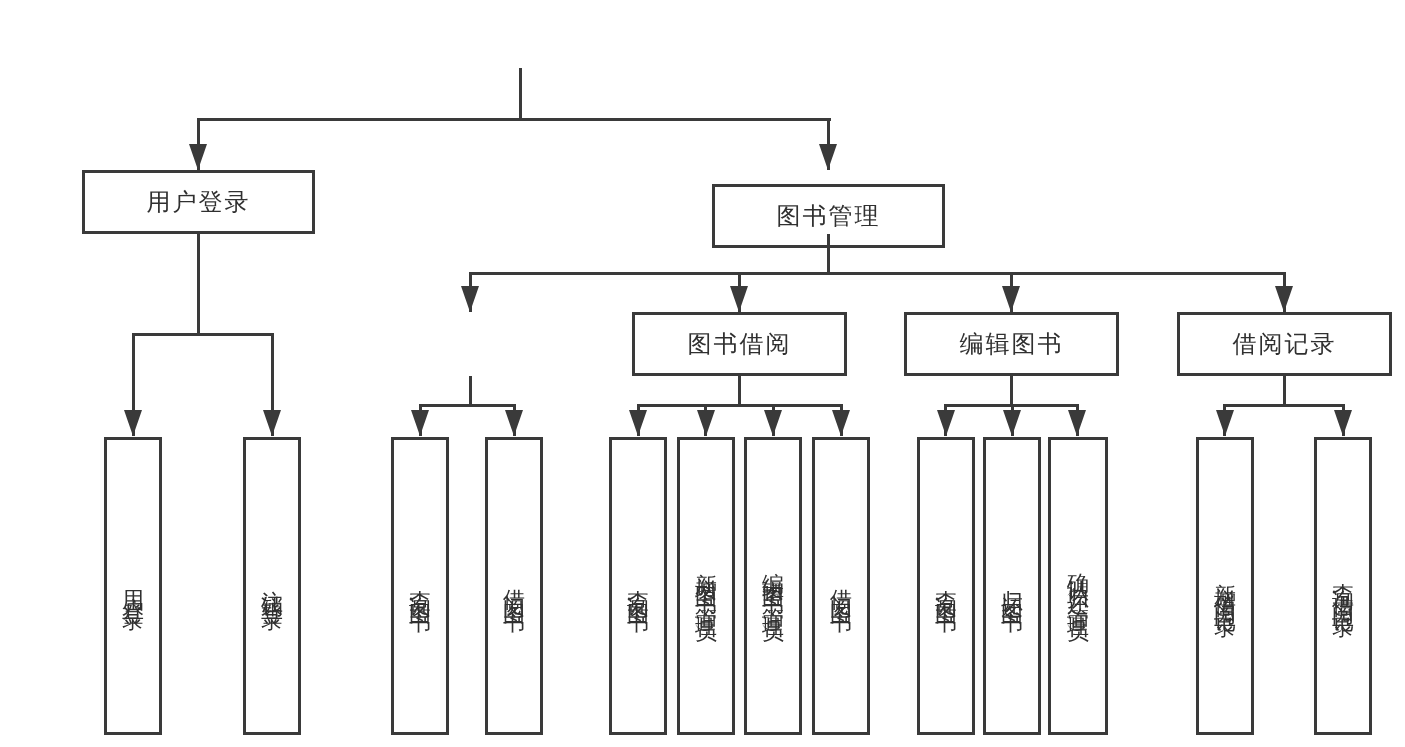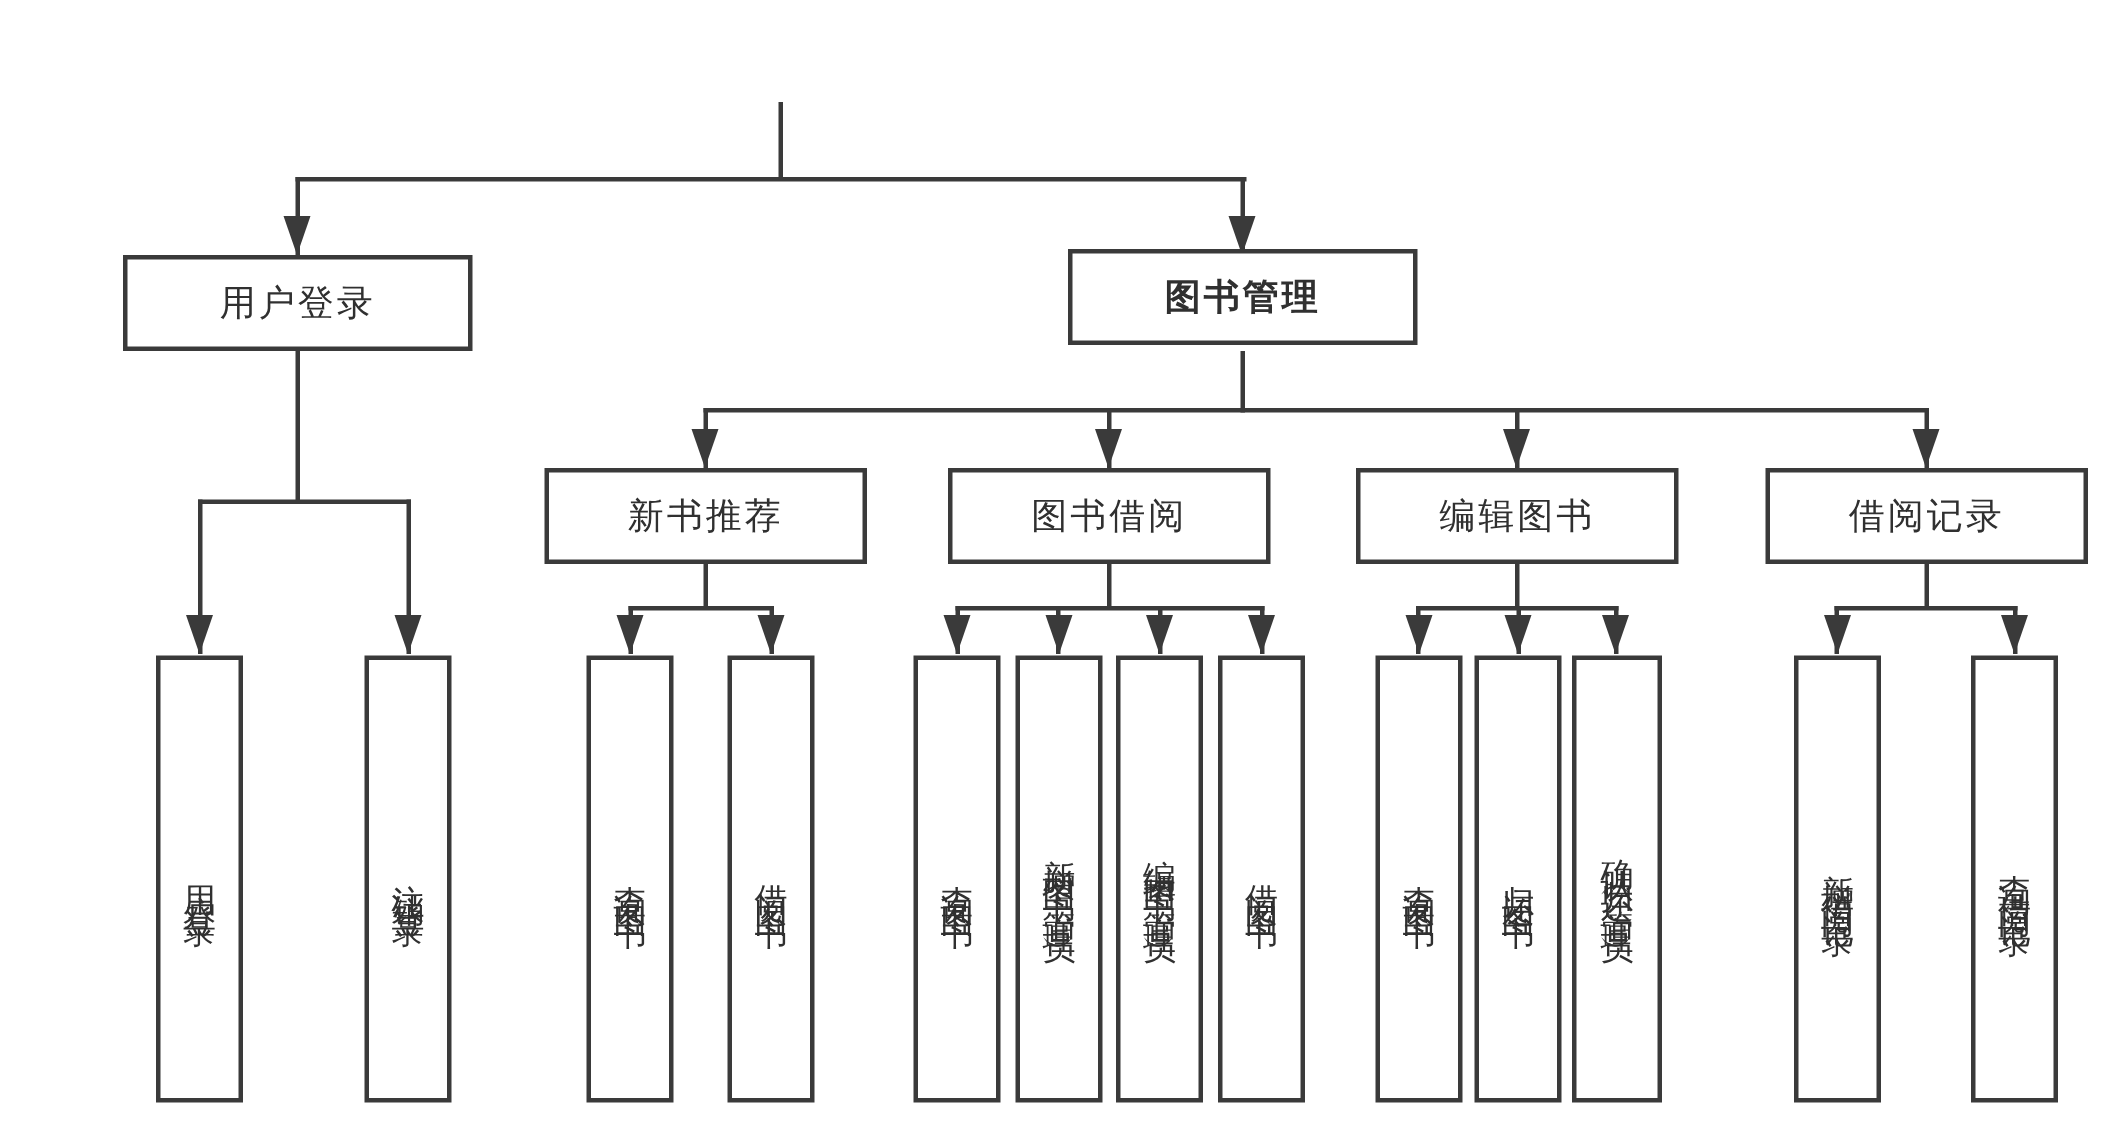--- a/index.html
+++ b/index.html
@@ -62,21 +62,21 @@
   <div class="vline" style="left:519px;top:68px;height:51px;"></div>
   <div class="hline" style="left:197px;top:118px;width:634px;"></div>
   <div class="vline" style="left:197px;top:118px;height:52px;"></div>
   <div class="arrowhead" style="left:189px;top:144px;"></div>
   <div class="vline" style="left:827px;top:118px;height:52px;"></div>
   <div class="arrowhead" style="left:819px;top:144px;"></div>
 
   <div class="box box-h" style="left:82px;top:170px;width:233px;height:64px;">
     <span>用户登录</span>
   </div>
-  <div class="box box-h" style="left:712px;top:166px;width:233px;height:64px;font-weight:bold;">
+  <div class="box box-h" style="left:712px;top:184px;width:233px;height:64px;">
     <span>图书管理</span>
   </div>
 
   <div class="vline" style="left:197px;top:234px;height:102px;"></div>
   <div class="hline" style="left:132px;top:333px;width:142px;"></div>
   <div class="vline" style="left:132px;top:333px;height:103px;"></div>
   <div class="arrowhead" style="left:124px;top:410px;"></div>
   <div class="vline" style="left:271px;top:333px;height:103px;"></div>
   <div class="arrowhead" style="left:263px;top:410px;"></div>
 
@@ -84,23 +84,20 @@
   <div class="hline" style="left:469px;top:272px;width:817px;"></div>
   <div class="vline" style="left:469px;top:272px;height:40px;"></div>
   <div class="arrowhead" style="left:461px;top:286px;"></div>
   <div class="vline" style="left:738px;top:272px;height:40px;"></div>
   <div class="arrowhead" style="left:730px;top:286px;"></div>
   <div class="vline" style="left:1010px;top:272px;height:40px;"></div>
   <div class="arrowhead" style="left:1002px;top:286px;"></div>
   <div class="vline" style="left:1283px;top:272px;height:40px;"></div>
   <div class="arrowhead" style="left:1275px;top:286px;"></div>
 
-  <div class="box box-h" style="left:363px;top:312px;width:215px;height:64px;">
-    <span>新书推荐</span>
-  </div>
   <div class="box box-h" style="left:632px;top:312px;width:215px;height:64px;">
     <span>图书借阅</span>
   </div>
   <div class="box box-h" style="left:904px;top:312px;width:215px;height:64px;">
     <span>编辑图书</span>
   </div>
   <div class="box box-h" style="left:1177px;top:312px;width:215px;height:64px;">
     <span>借阅记录</span>
   </div>
 

